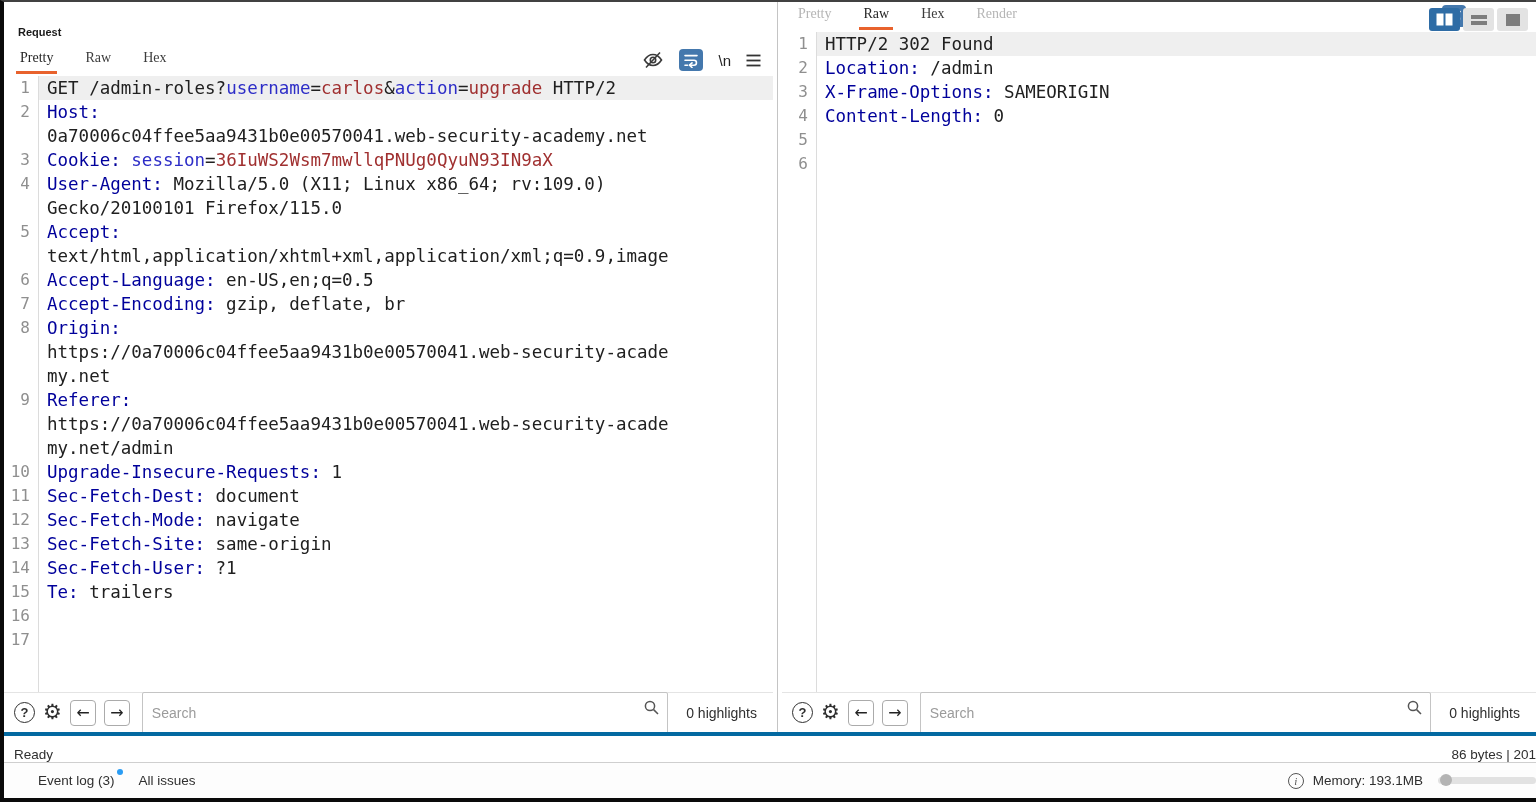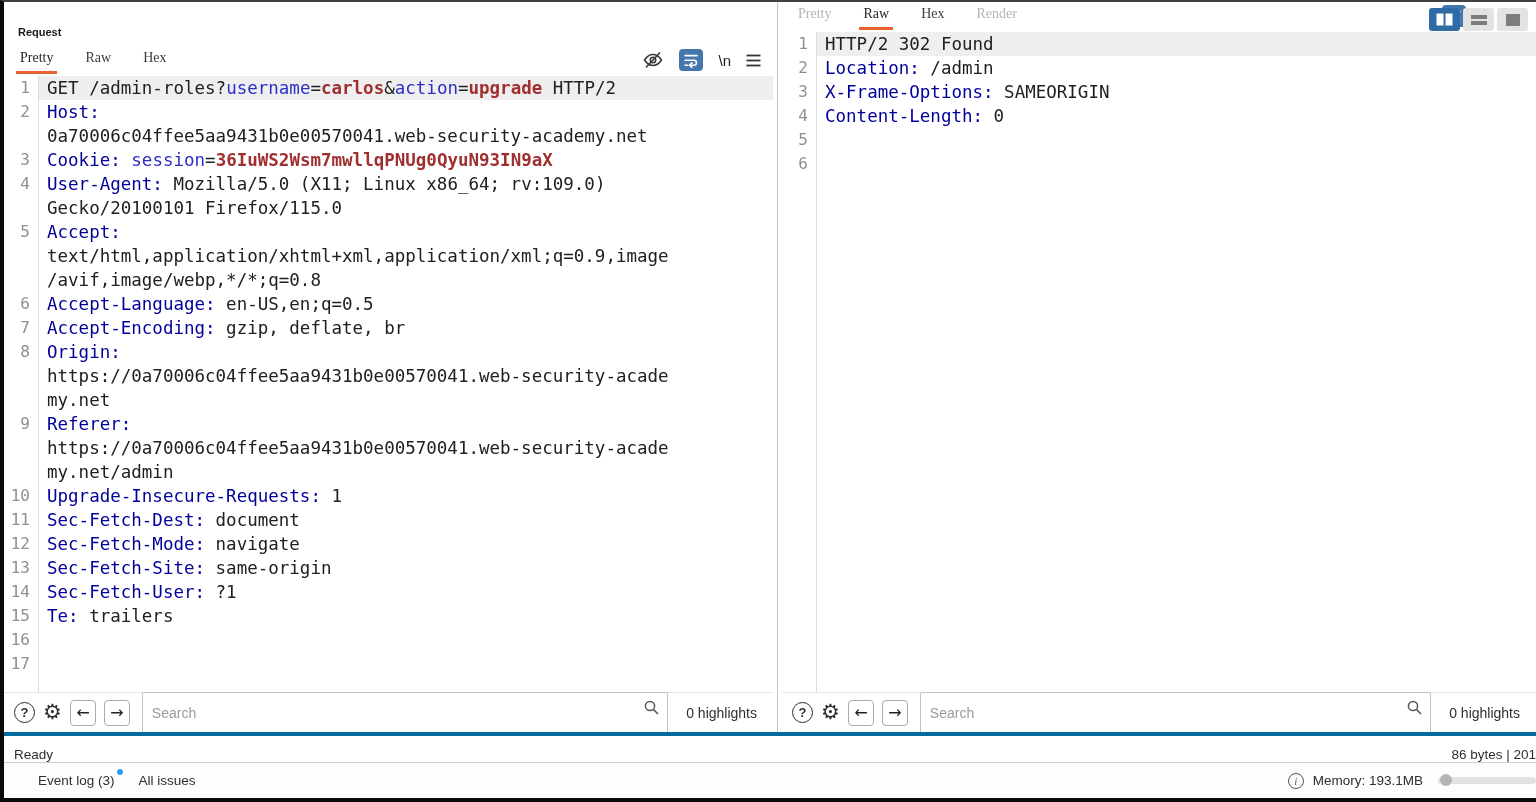--- a/index.html
+++ b/index.html
@@ -36,21 +36,21 @@
     flex:1; overflow:hidden; margin-top:2px;
     font-family:"DejaVu Sans Mono", monospace; font-size:17.5px; line-height:24px;
     background:linear-gradient(#dcdcdc,#dcdcdc) no-repeat 34px 0 / 1px 100%;
   }
   .erow { display:flex; height:24px; }
   .gut { width:34px; flex-shrink:0; text-align:right; padding-right:8px; color:#8f8f8f; font-size:16px; }
   .line { flex:1; white-space:pre; padding-left:8px; margin-left:1px; color:#202020; }
   .erow.hl .line { background:#efefef; }
   .sh { color:var(--syn-header); }
   .sp { color:var(--syn-param); }
-  .sv { color:var(--syn-value);font-weight:bold; }
+  .sv { color:var(--syn-value); }
   .st { color:#202020; }
 
   .panel-footer { height:40px; flex-shrink:0; border-top:1px solid #e4e4e4; display:flex; align-items:center; padding:0 12px 0 10px; gap:8px; }
   .f-icons { display:flex; align-items:center; gap:8px; }
   .circle-q { width:21px; height:21px; border:1.6px solid #2f2f2f; border-radius:50%; display:flex; align-items:center; justify-content:center; font-size:13px; font-weight:bold; color:#2f2f2f; cursor:pointer; }
   .gear { font-size:21px; color:#2f2f2f; line-height:1; cursor:pointer; font-family:"DejaVu Sans", sans-serif; }
   .nav-btn { width:26px; height:26px; border:1px solid #ababab; border-radius:4px; background:#fff; display:flex; align-items:center; justify-content:center; font-size:16px; color:#222; cursor:pointer; font-family:"DejaVu Sans", sans-serif; }
   .search-wrap { flex:1; position:relative; margin-left:4px; }
   .search { width:100%; height:42px; border:1px solid #c4c4c4; border-radius:2px; padding:0 32px 0 9px; font-size:14px; color:#333; font-family:"Liberation Sans", sans-serif; outline:none; }
   .search::placeholder { color:#9b9b9b; }
@@ -157,24 +157,20 @@
           </div>
           <div class="erow">
             <span class="gut">5</span>
             <span class="line"><span class="sh">Accept:</span></span>
           </div>
           <div class="erow">
             <span class="gut"></span>
             <span class="line"><span class="st">text/html,application/xhtml+xml,application/xml;q=0.9,image</span></span>
           </div>
           <div class="erow">
-            <span class="gut"></span>
-            <span class="line"><span class="st">/avif,image/webp,*/*;q=0.8</span></span>
-          </div>
-          <div class="erow">
             <span class="gut">6</span>
             <span class="line"><span class="sh">Accept-Language:</span><span class="st"> en-US,en;q=0.5</span></span>
           </div>
           <div class="erow">
             <span class="gut">7</span>
             <span class="line"><span class="sh">Accept-Encoding:</span><span class="st"> gzip, deflate, br</span></span>
           </div>
           <div class="erow">
             <span class="gut">8</span>
             <span class="line"><span class="sh">Origin:</span></span>

